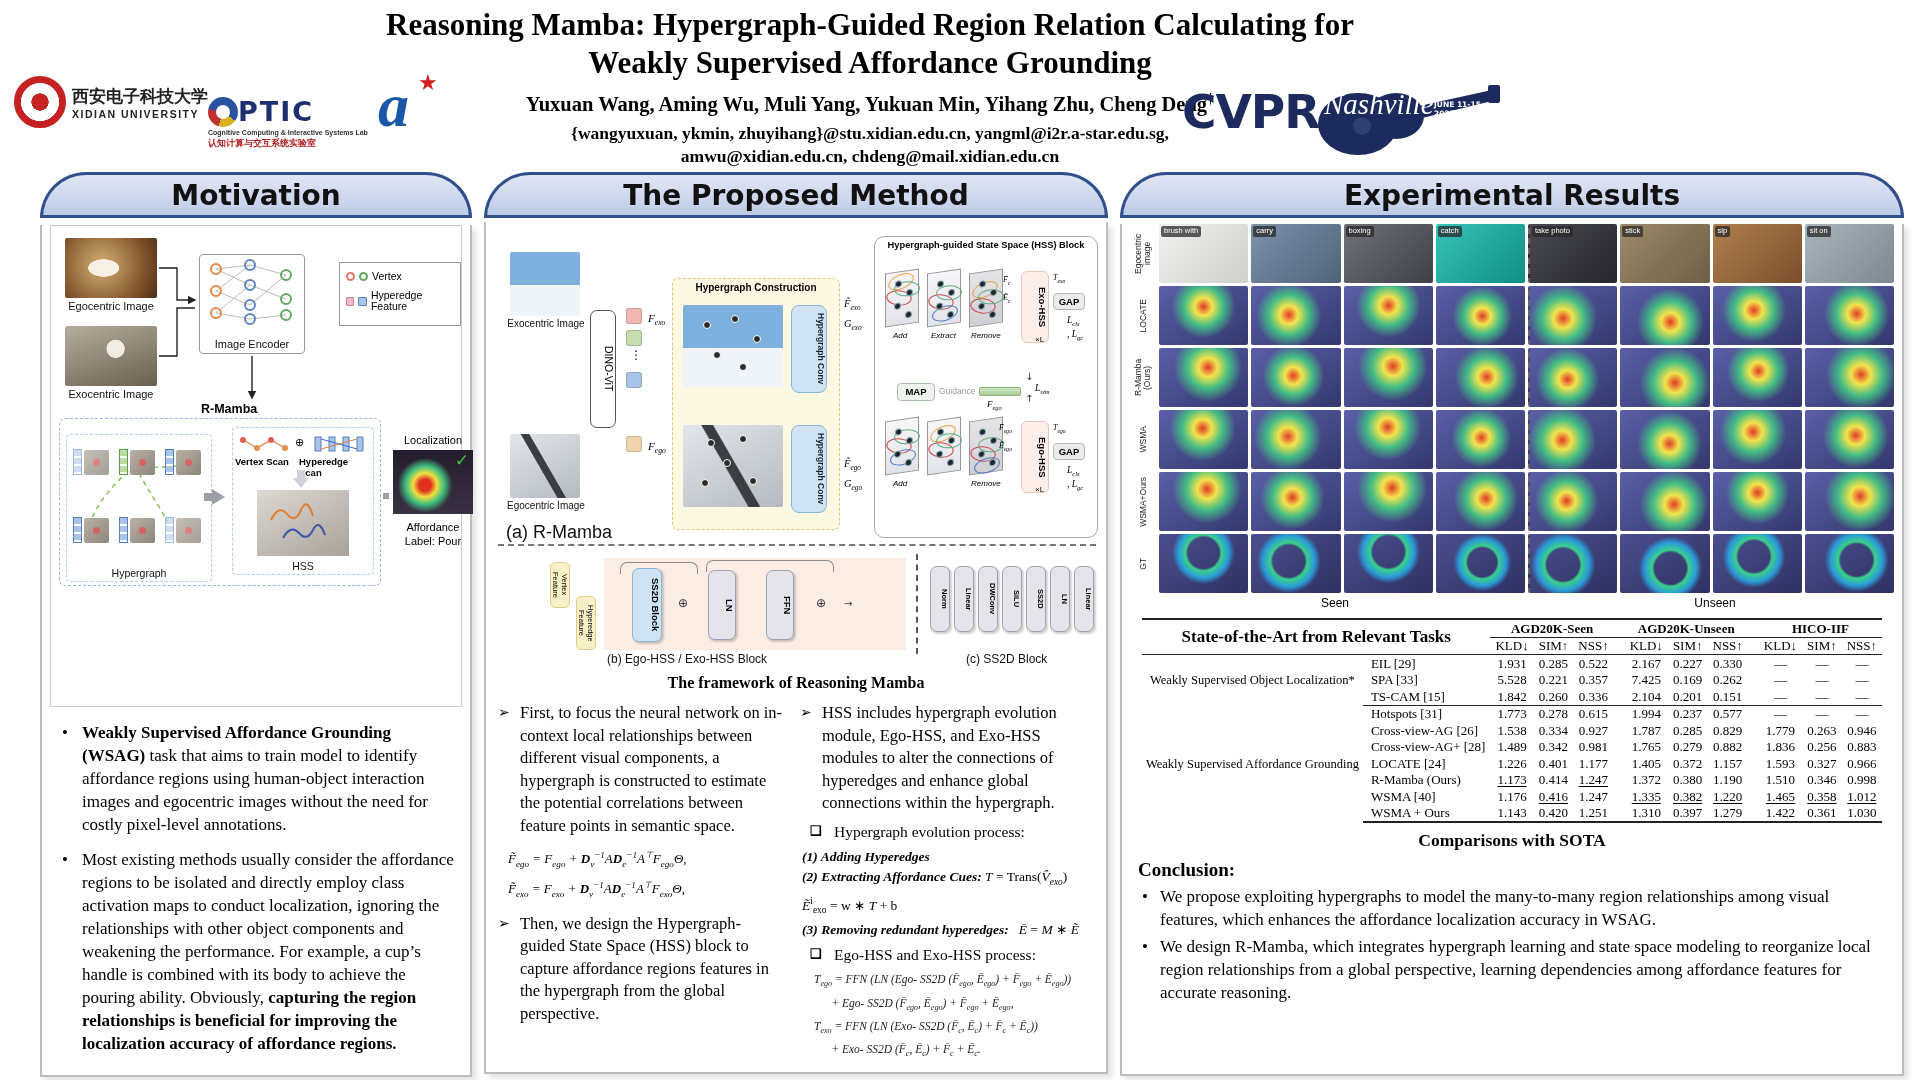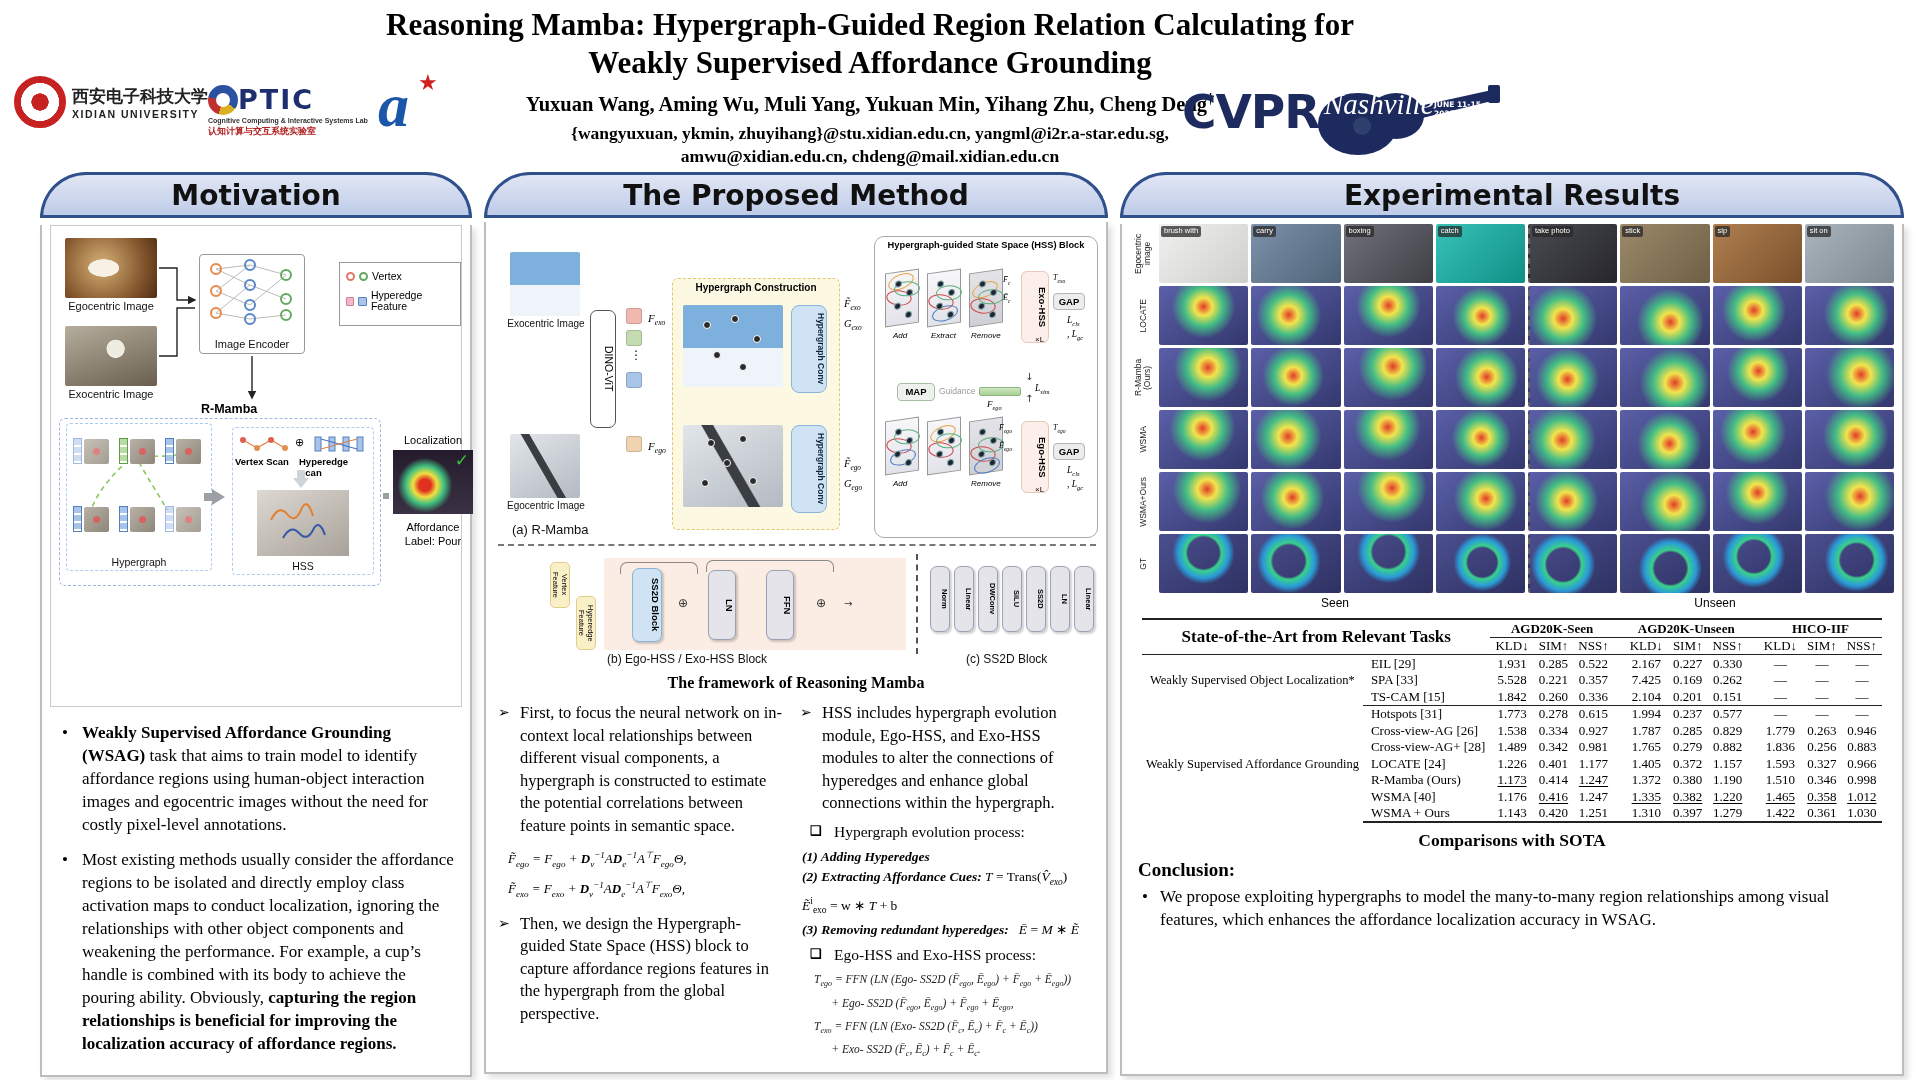--- a/index.html
+++ b/index.html
@@ -12,21 +12,21 @@
   .title { font-size:31px; font-weight:bold; line-height:38px; color:#000; }
   .authors { margin-top:8px; font-size:20.5px; font-weight:bold; }
   .emails { font-size:17.5px; font-weight:bold; line-height:23px; margin-top:6px; }
 
   .logo-xidian { position:absolute; left:14px; top:76px; display:flex; align-items:center; gap:6px; }
   .xd-emblem { width:52px; height:52px; border-radius:50%; border:3px solid #c62222;
     background: radial-gradient(circle at 50% 50%, #c62222 0 26%, #fff 27% 58%, #c62222 59% 100%); }
   .xd-cn { font-size:17px; font-weight:bold; color:#222; font-family:"DejaVu Sans",sans-serif; }
   .xd-en { font-size:10.5px; font-weight:bold; letter-spacing:1.5px; color:#222; font-family:"Liberation Sans",sans-serif; }
 
-  .logo-optic { position:absolute; left:208px; top:84px; width:160px; }
+  .logo-optic { position:absolute; left:208px; top:96px; width:160px; }
   .optic-row { display:flex; align-items:center; }
   .optic-o { width:30px; height:30px; border-radius:50%;
      background: conic-gradient(#2a52a0 0 35%, #d8b020 35% 55%, #c03030 55% 78%, #2a52a0 78% 100%); position:relative; }
   .optic-o::after { content:""; position:absolute; left:8px; top:8px; width:14px; height:14px; border-radius:50%; background:#fff; }
   .optic-name { font-family:"DejaVu Sans",sans-serif; font-weight:800; font-size:27px; color:#1d2f6f; letter-spacing:2px; }
   .optic-sub { font-size:7px; font-weight:bold; color:#333; font-family:"Liberation Sans",sans-serif; margin-top:2px; }
   .optic-cn { font-size:9px; font-weight:bold; color:#b02020; margin-top:1px; font-family:"DejaVu Sans",sans-serif; }
 
   .logo-astar { position:absolute; left:378px; top:74px; width:70px; height:72px; }
   .astar-a { font-family:"Liberation Serif",serif; font-style:italic; font-weight:bold; font-size:62px; color:#1a57a8; line-height:62px; }
@@ -59,21 +59,21 @@
      background: radial-gradient(circle at 55% 38%, #efece2 0 14%, rgba(0,0,0,0) 15%), linear-gradient(160deg,#b5ad9d,#6a5f4e); }
   .enc-box { position:absolute; left:148px; top:28px; width:106px; height:100px; border:1px solid #999; border-radius:4px; background:#fff; }
   .legend-box { position:absolute; left:288px; top:36px; width:122px; height:64px; border:1px solid #999; background:#fff;
      font-family:"Liberation Sans",sans-serif; font-size:10.5px; padding:7px 6px; }
   .leg-row { display:flex; align-items:center; gap:4px; margin-bottom:8px; }
   .leg-circle { width:9px; height:9px; border-radius:50%; }
   .leg-sq { width:9px; height:9px; border-radius:1px; }
   .rmamba-lab { position:absolute; left:150px; top:176px; font-family:"Liberation Sans",sans-serif; font-size:12.5px; font-weight:bold; }
   .rm-box { position:absolute; left:8px; top:192px; width:322px; height:168px; border:1.6px dashed #9ab4e4; border-radius:6px; }
   .rm-panel { position:absolute; border:1.4px dashed #aecbf2; border-radius:4px; }
-  .hg-panel { left:6px; top:4px; width:146px; height:148px; }
+  .hg-panel { left:6px; top:15px; width:146px; height:148px; }
   .scan-panel { left:172px; top:8px; width:142px; height:148px; }
   .fatarrow { position:absolute; left:152px; top:70px; width:0; height:0; border-top:8px solid transparent; border-bottom:8px solid transparent; border-left:13px solid #9aa0a6; }
   .fatstem { position:absolute; left:144px; top:74px; width:9px; height:8px; background:#9aa0a6; }
   .pair { display:flex; align-items:center; gap:2px; }
   .vbar { width:9px; height:26px; border:1px solid #5580c0; background:repeating-linear-gradient(180deg,#a8c4e8 0 6px,#fff 6px 8px); }
   .vbar.g { border-color:#58a040; background:repeating-linear-gradient(180deg,#bcd9a8 0 6px,#fff 6px 8px); }
   .patch { width:25px; height:25px; border-radius:2px; background:linear-gradient(135deg,#b9b1a6,#8d8679); position:relative; }
   .patch::after { content:""; position:absolute; left:9px; top:9px; width:7px; height:7px; border-radius:50%; background:#e05858; opacity:.85; }
   .hg-row { position:absolute; display:flex; gap:10px; }
   .scan-lab { position:absolute; font-family:"Liberation Sans",sans-serif; font-size:9.5px; font-weight:bold; }
@@ -382,21 +382,21 @@
   </div>
 
   <div class="col c2">
     <div class="col-head">The Proposed Method</div>
     <div class="col-body">
       <div class="mfig">
         <div class="pimg ski-exo"></div>
         <div class="cap" style="left:2px; top:96px; width:104px; font-size:10px;">Exocentric Image</div>
         <div class="pimg ski-ego"></div>
         <div class="cap" style="left:2px; top:278px; width:104px; font-size:10px;">Egocentric Image</div>
-        <div class="flab" style="left:20px; top:300px; font-size:13px;">(a) R-Mamba</div>
+        <div class="flab" style="left:14px; top:300px; font-size:18px;">(a) R-Mamba</div>
 
         <div class="vblock dino"><span class="vtext">DINO-ViT</span></div>
 
         <div class="sq" style="left:134px; top:86px;  background:#f2b8b0;"></div>
         <div class="sq" style="left:134px; top:108px; background:#c4dcb0;"></div>
         <div style="position:absolute; left:138px; top:126px; font-size:12px;">⋮</div>
         <div class="sq" style="left:134px; top:150px; background:#a8c4e8;"></div>
         <div class="sq" style="left:134px; top:214px; background:#f0d4b0;"></div>
 
         <div class="mlab" style="left:156px; top:90px;"><i>F<sub>exo</sub></i></div>
@@ -811,16 +811,17 @@
               <td class="brow">0.361</td>
               <td class="brow">1.030</td>
             </tr>
           </tbody>
         </table>
       <div class="tbl-caption">Comparisons with SOTA</div>
 
       <div class="concl">
         <div class="concl-title">Conclusion:</div>
         <div class="cbul">We propose exploiting hypergraphs to model the many-to-many region relationships among visual features, which enhances the affordance localization accuracy in WSAG.</div>
+        <div class="cbul">We design R-Mamba, which integrates hypergraph learning and state space modeling to reorganize local region relationships from a global perspective, learning dependencies among affordance features for accurate reasoning.</div>
       </div>
     </div>
   </div>
 </div>
 
 </body></html>

